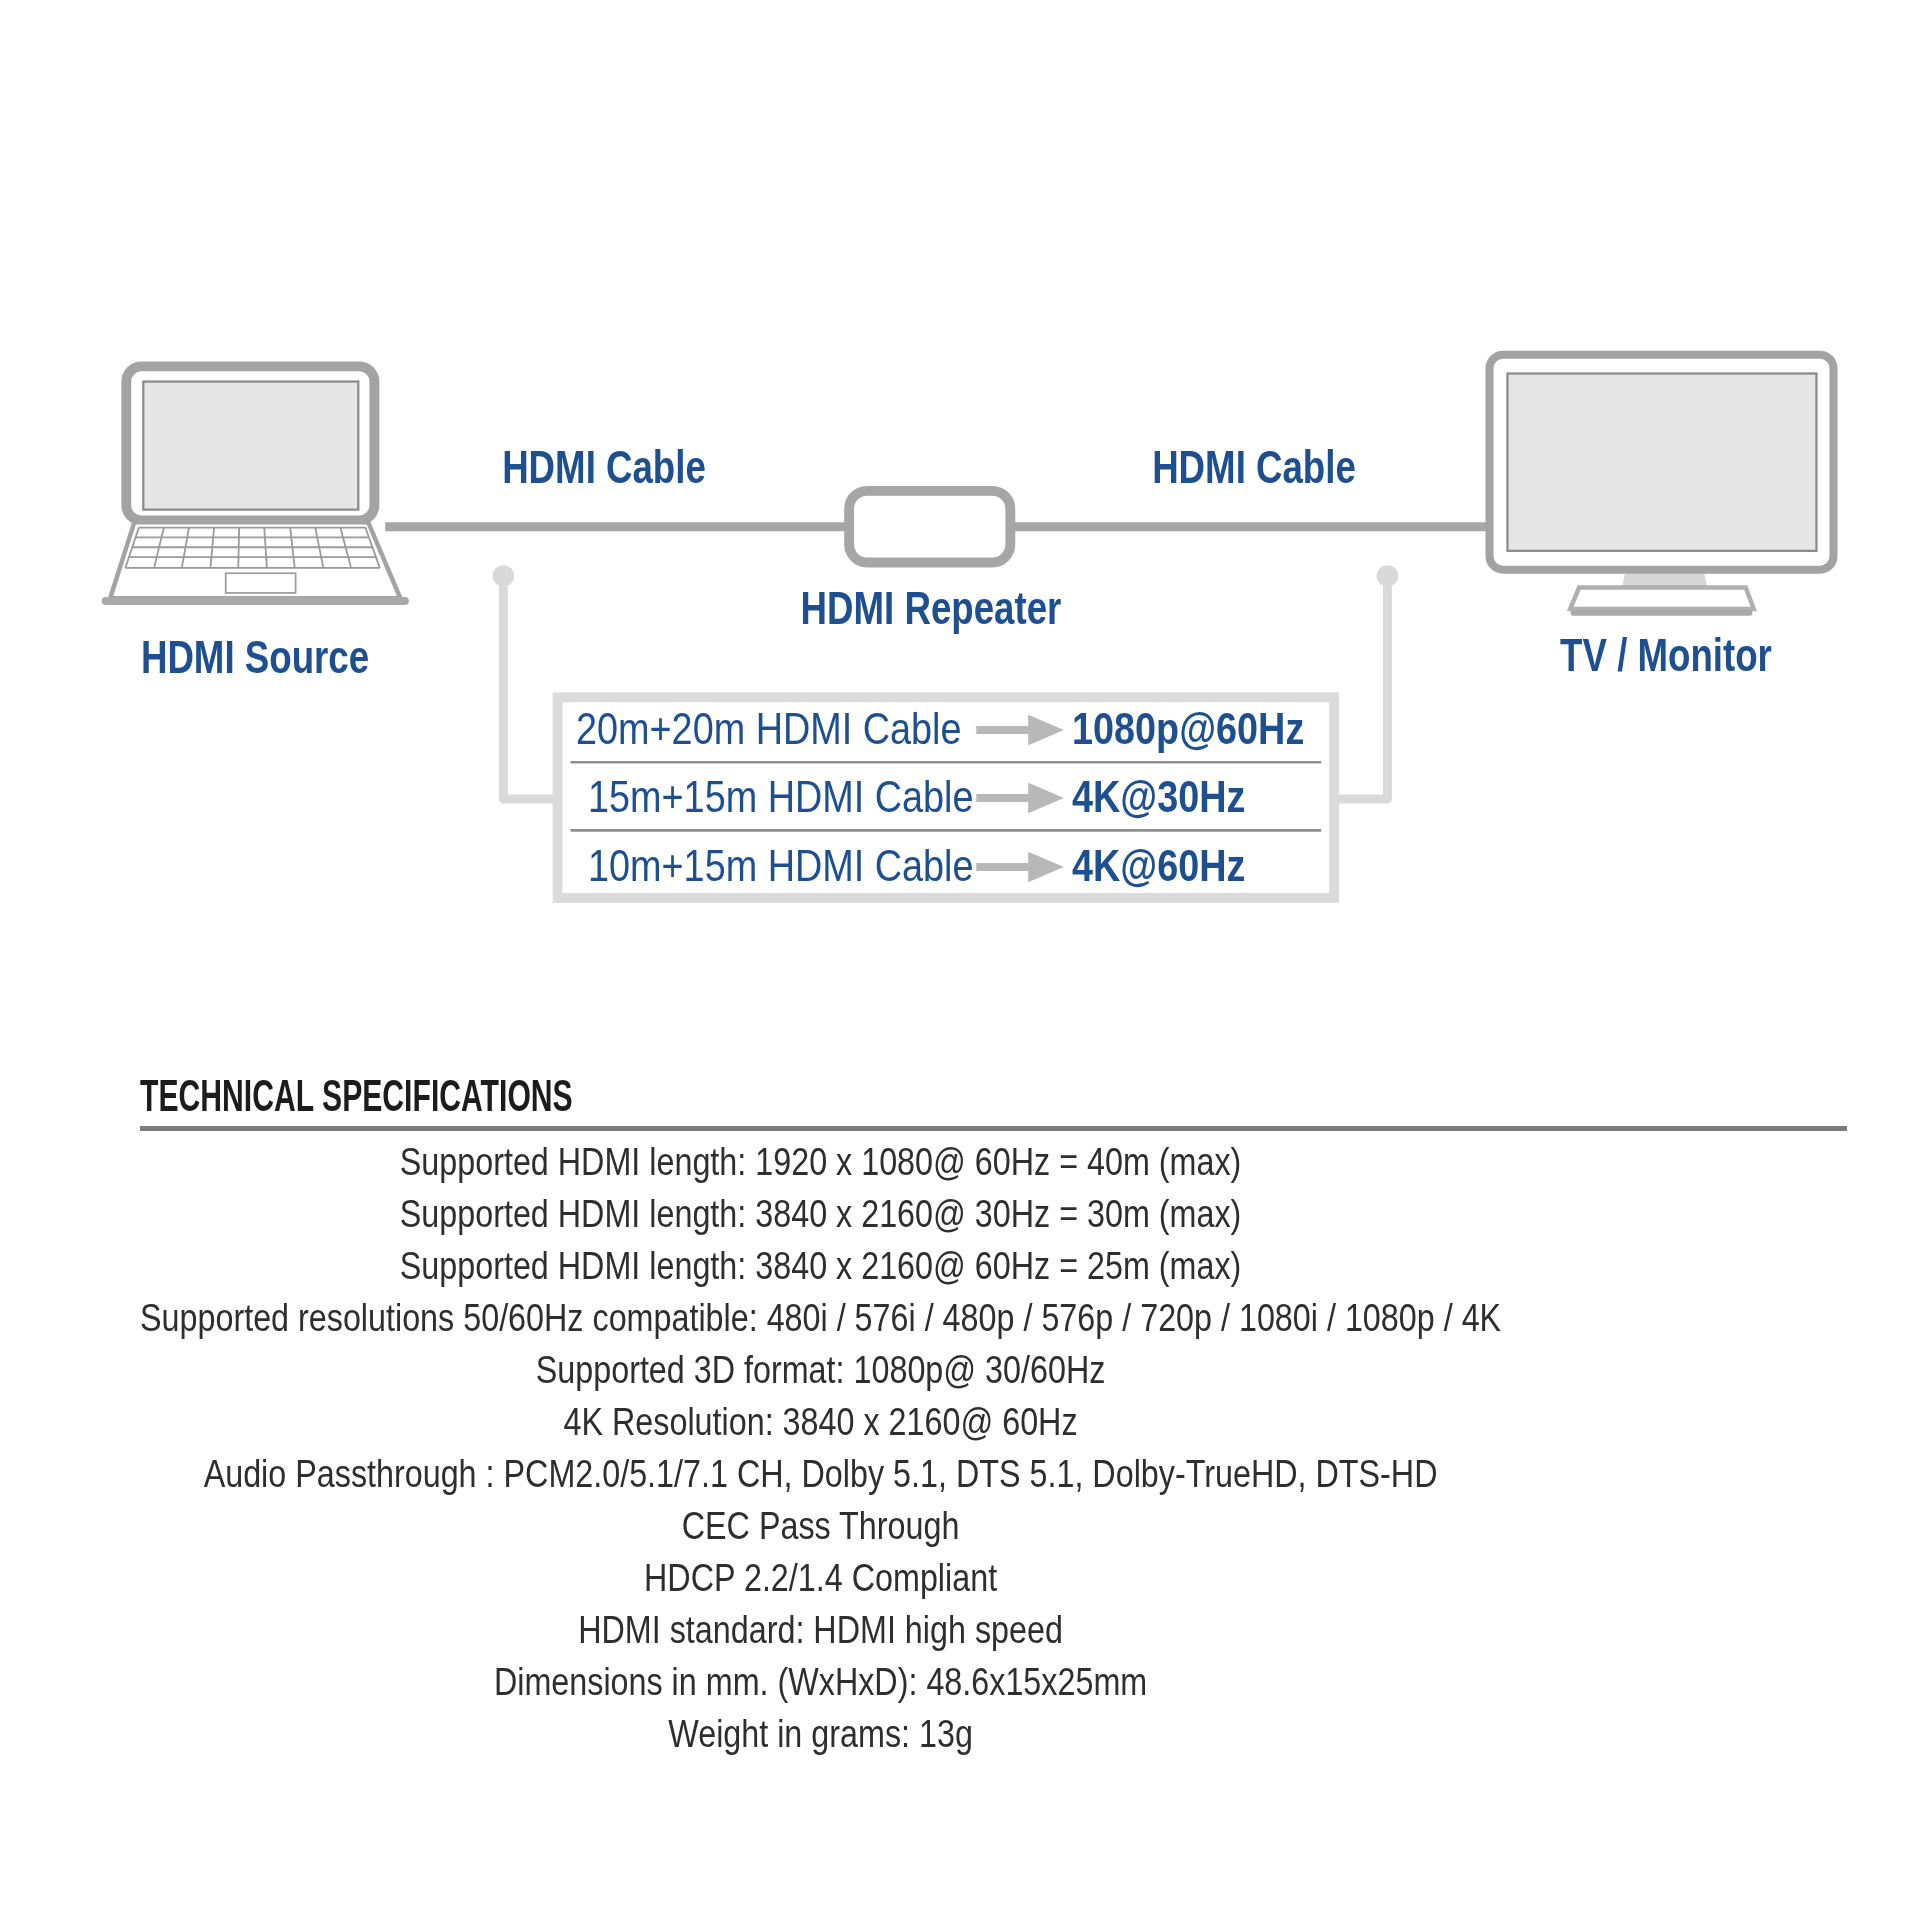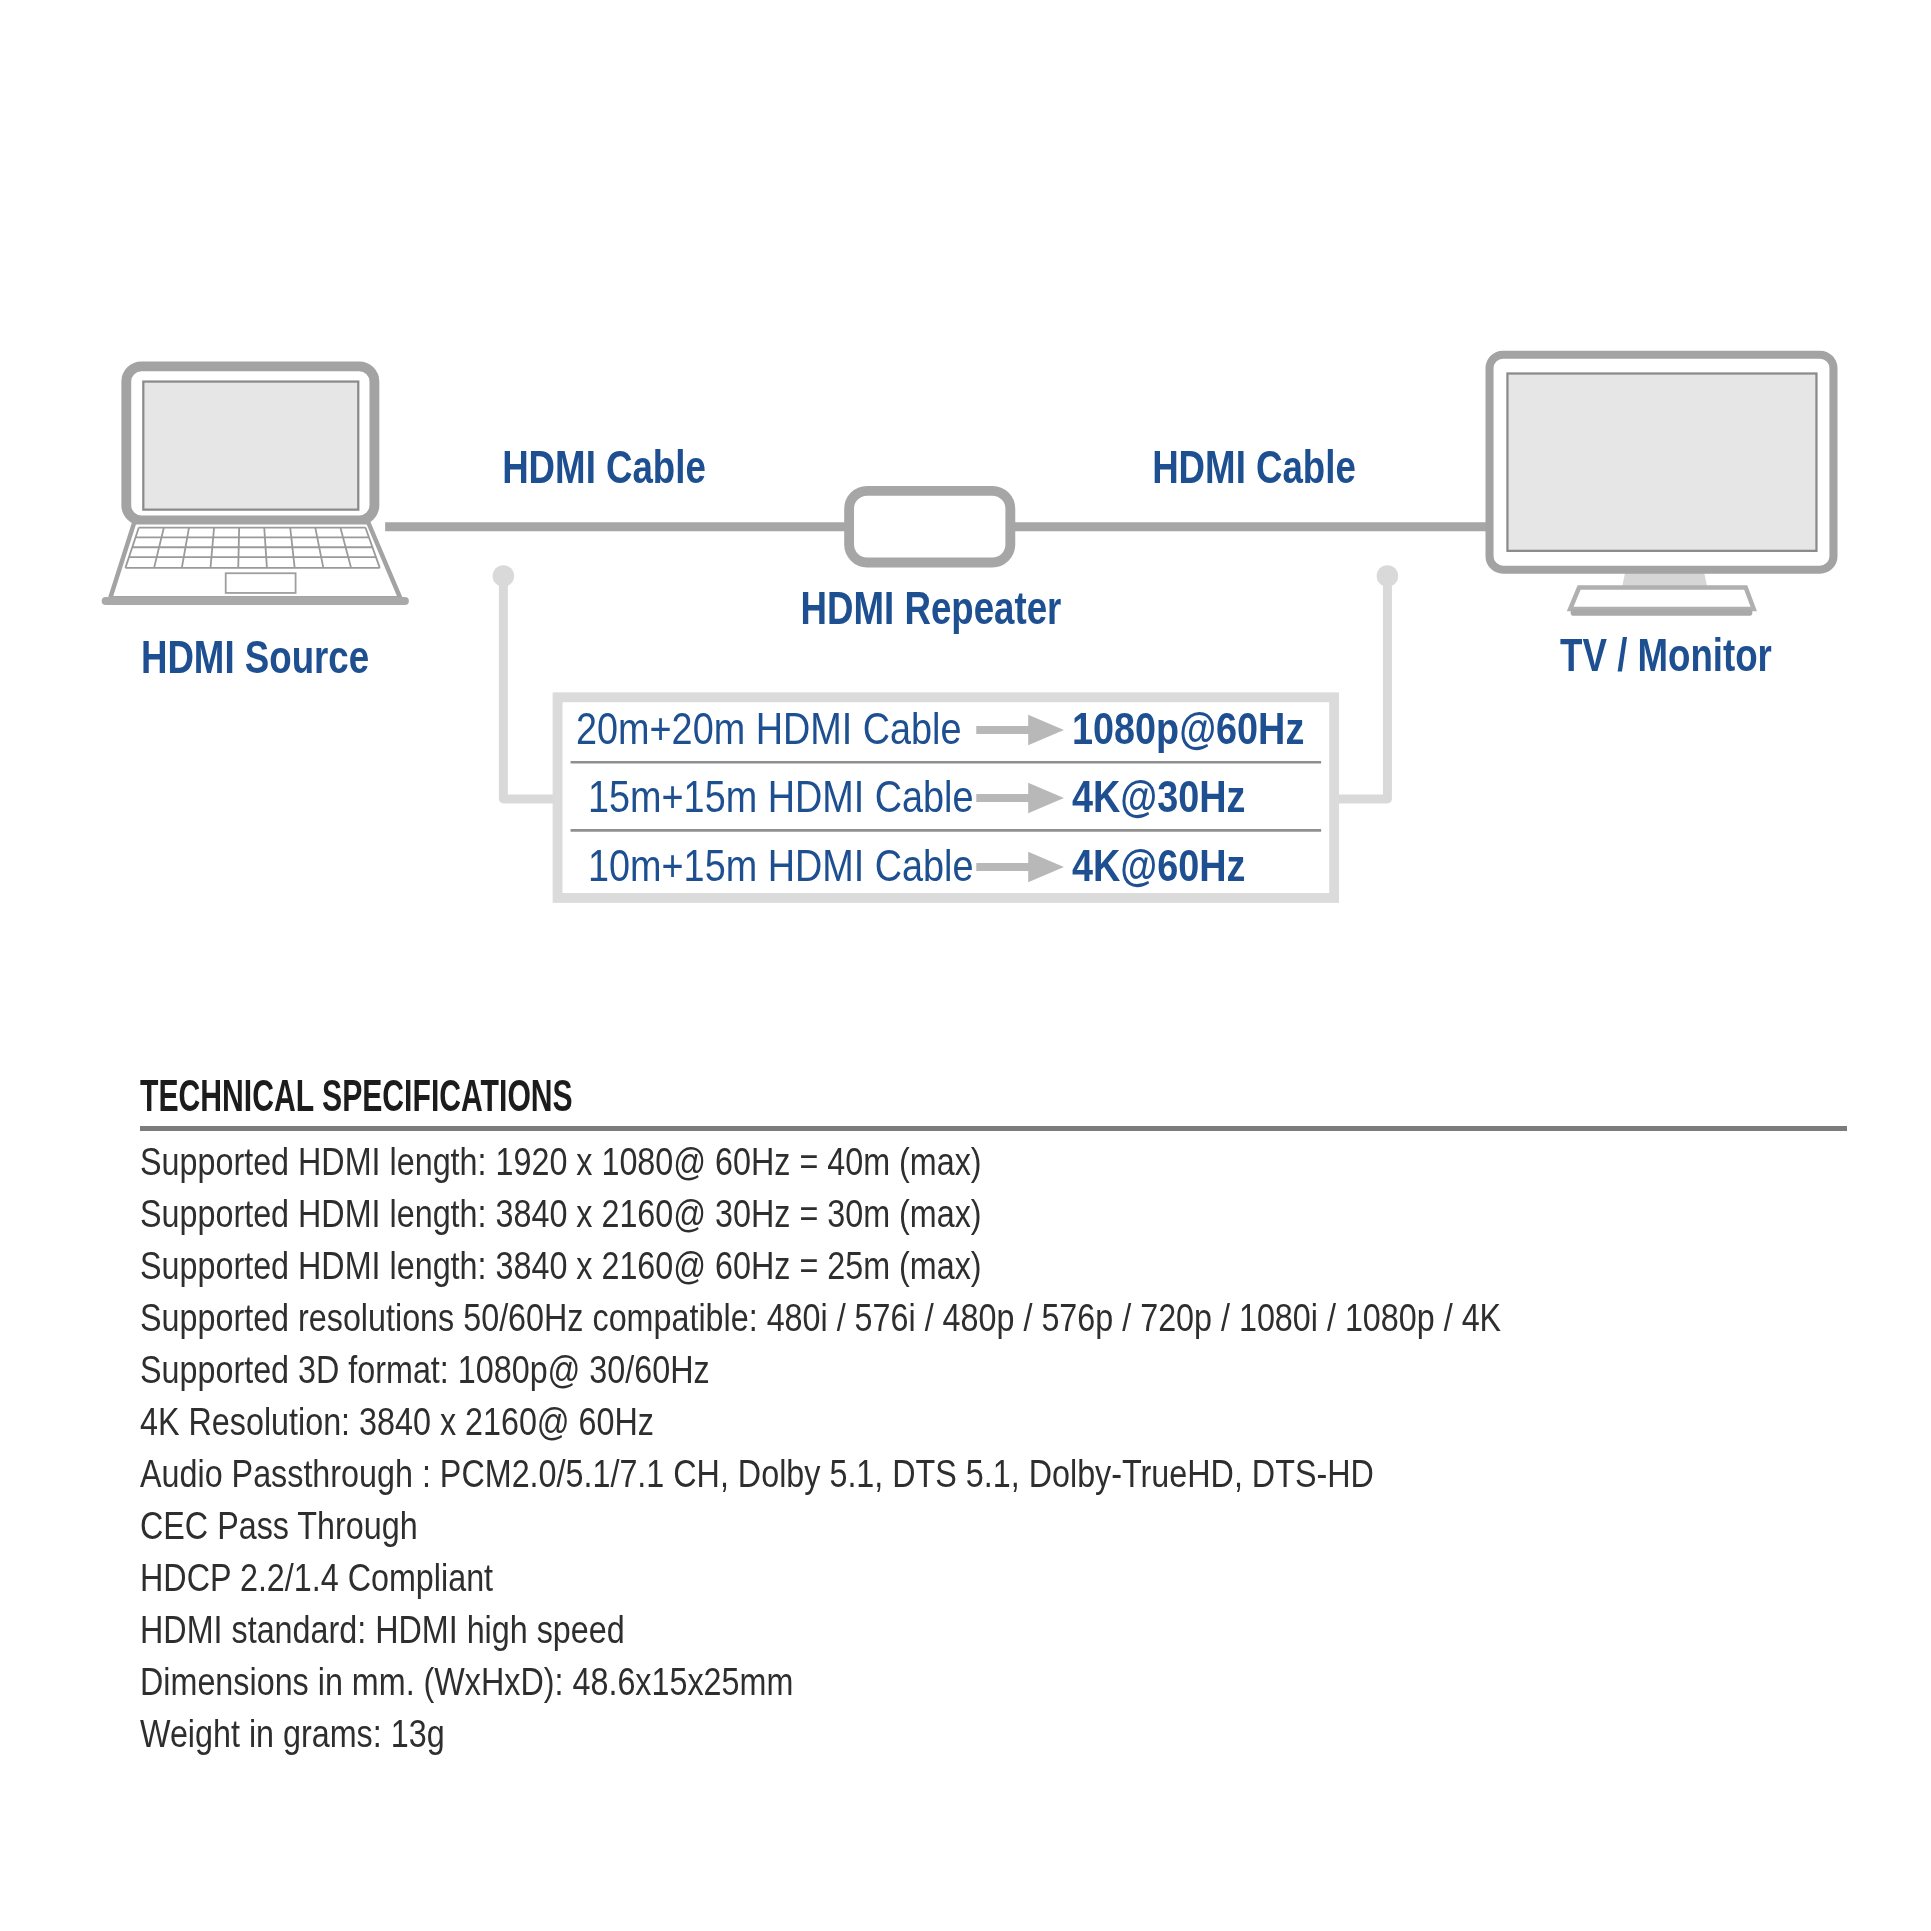--- a/index.html
+++ b/index.html
@@ -90,21 +90,21 @@
   <div class="abs trow-label" style="left:588px;top:842px;">10m+15m HDMI Cable</div>
   <svg class="arrow-svg" style="left:976px;top:850px;" viewBox="0 0 100 38">
     <path d="M0 19 H60" stroke="#b8b8b8" stroke-width="9" fill="none"></path>
     <polygon points="58,2 58,36 98,19" fill="#b8b8b8"></polygon>
   </svg>
   <div class="abs trow-value" style="left:1072px;top:842px;">4K@60Hz</div>
 
   <div class="abs spec-title" style="left:140px;top:1071px;">TECHNICAL SPECIFICATIONS</div>
   <div class="spec-rule"></div>
 
-  <div class="abs" style="left:140px;top:1136px;">
+  <div class="abs" style="left:140px;top:1136px;text-align:center;">
     <div class="spec-line">Supported HDMI length: 1920 x 1080@ 60Hz = 40m (max)</div>
     <div class="spec-line">Supported HDMI length: 3840 x 2160@ 30Hz = 30m (max)</div>
     <div class="spec-line">Supported HDMI length: 3840 x 2160@ 60Hz = 25m (max)</div>
     <div class="spec-line">Supported resolutions 50/60Hz compatible: 480i / 576i / 480p / 576p / 720p / 1080i / 1080p / 4K</div>
     <div class="spec-line">Supported 3D format: 1080p@ 30/60Hz</div>
     <div class="spec-line">4K Resolution: 3840 x 2160@ 60Hz</div>
     <div class="spec-line">Audio Passthrough : PCM2.0/5.1/7.1 CH, Dolby 5.1, DTS 5.1, Dolby-TrueHD, DTS-HD</div>
     <div class="spec-line">CEC Pass Through</div>
     <div class="spec-line">HDCP 2.2/1.4 Compliant</div>
     <div class="spec-line">HDMI standard: HDMI high speed</div>

